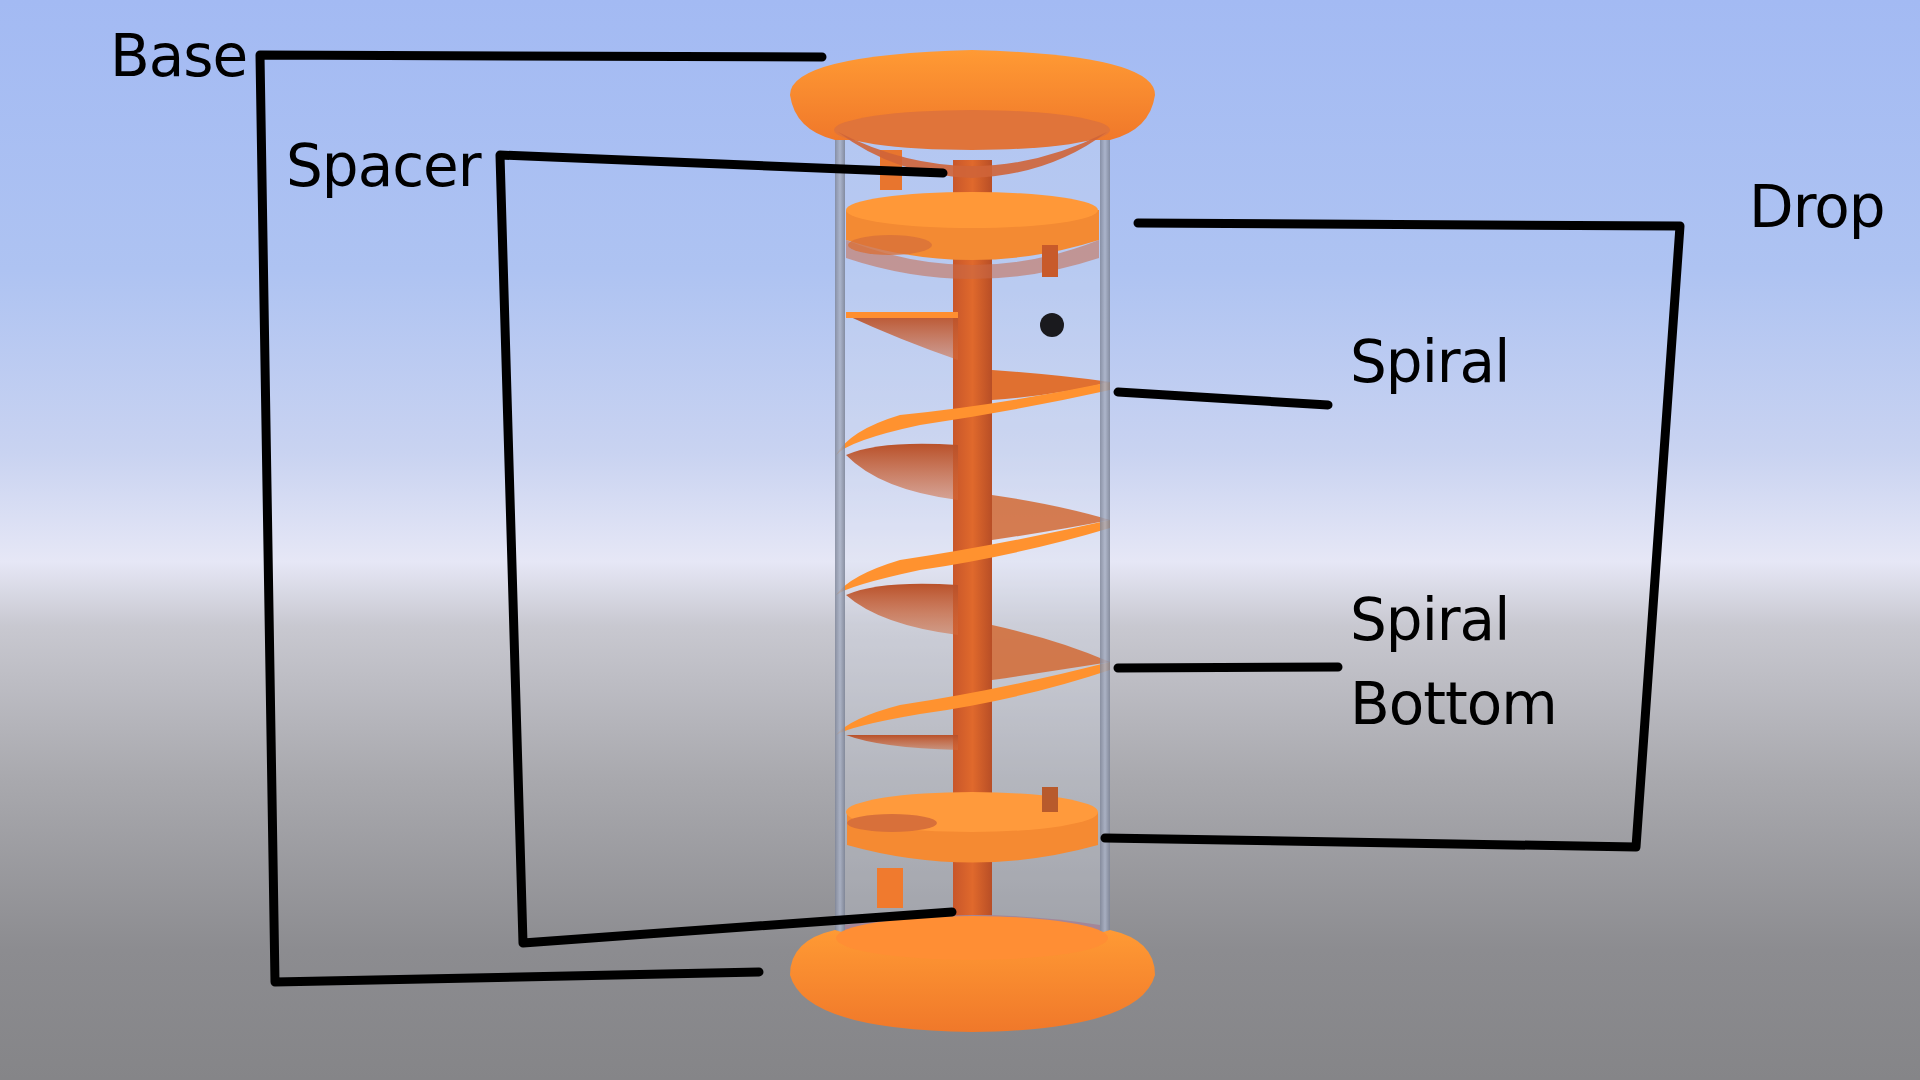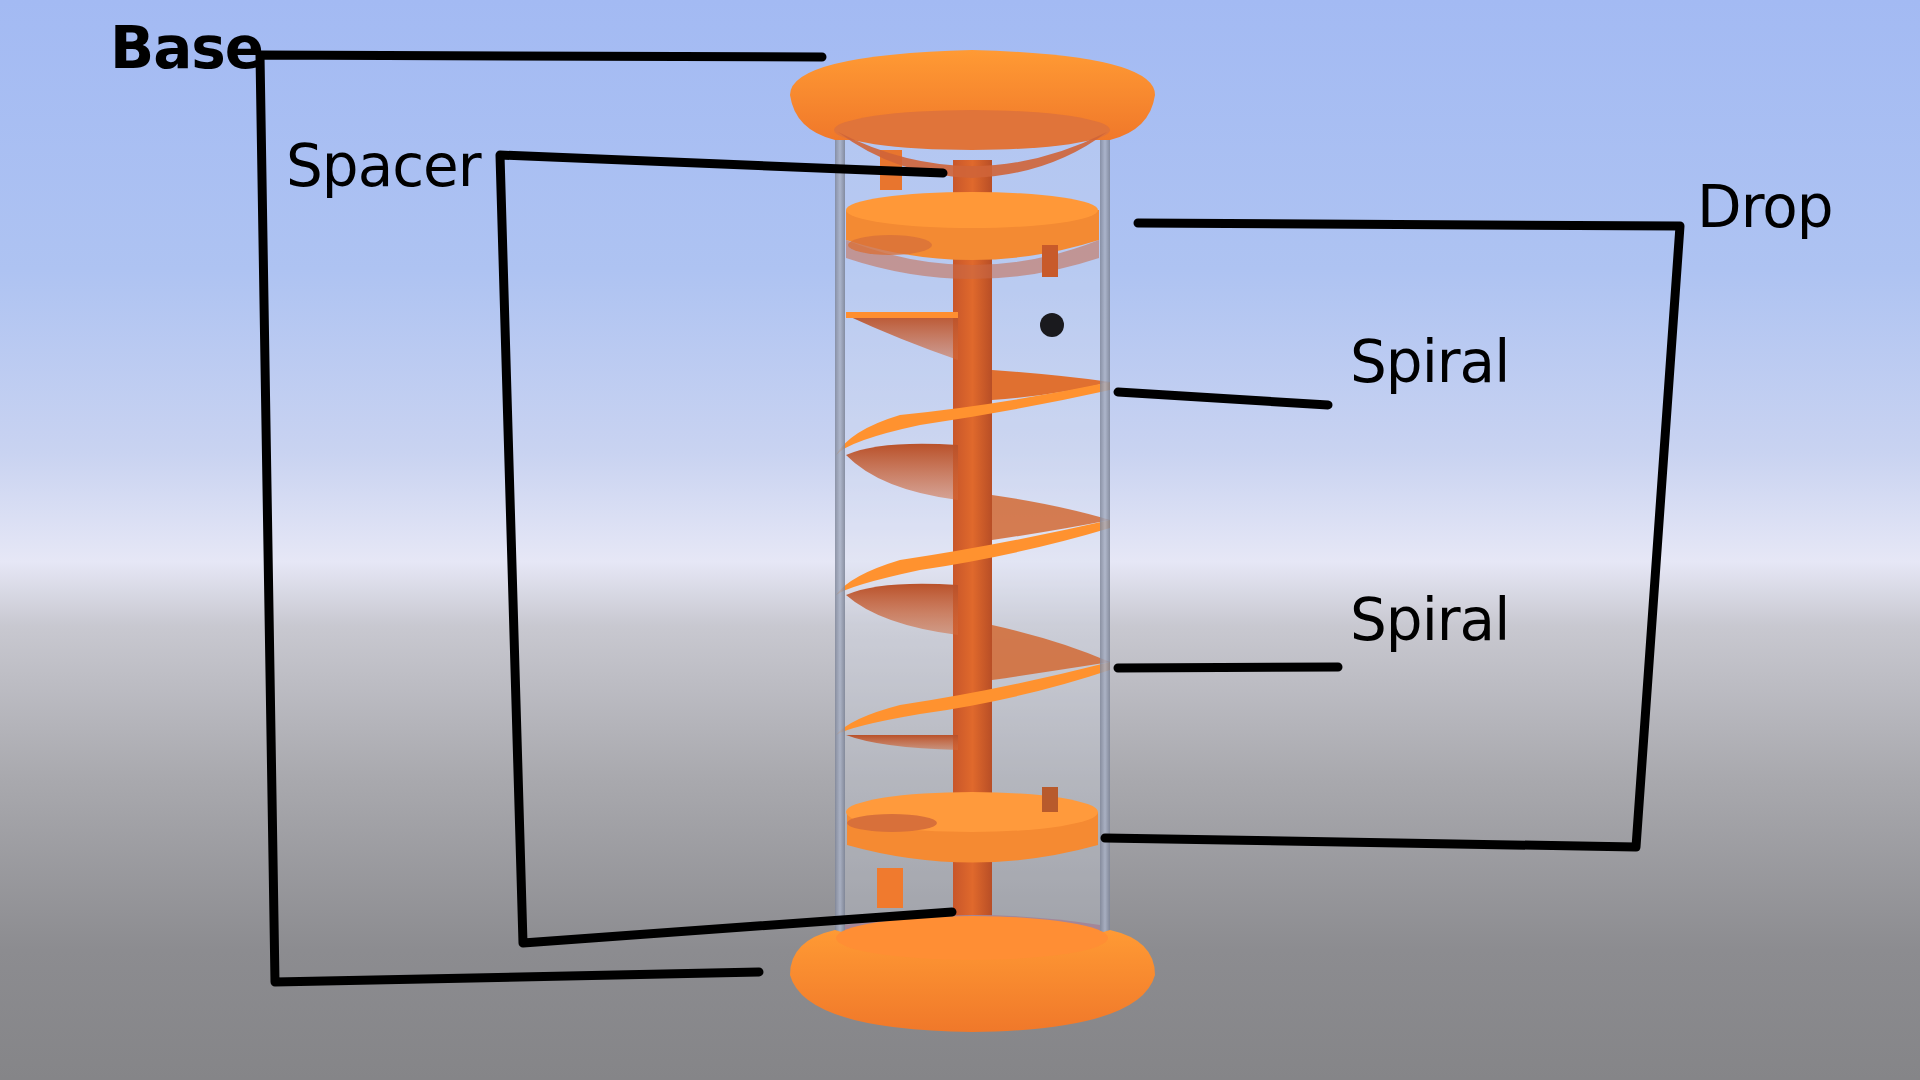--- a/index.html
+++ b/index.html
@@ -96,23 +96,24 @@
 
   <g stroke="#000" stroke-width="9" fill="none" stroke-linecap="round" stroke-linejoin="round">
     <polyline points="822,57 260,55 275,982 759,972"></polyline>
     <polyline points="943,173 500,155 523,943 952,912"></polyline>
     <polyline points="1138,223 1680,226 1636,847 1105,838"></polyline>
     <polyline points="1118,392 1328,405"></polyline>
     <polyline points="1118,668 1338,667"></polyline>
   </g>
 </svg>
 
-<div class="label" style="left:110px;top:6px;font-weight:bold;">Base</div>
+<div class="label" style="left:110px;top:14px;">Base</div>
 <div class="label" style="left:286px;top:124px;">Spacer</div>
-<div class="label" style="left:1697px;top:165px;">
+<div class="label" style="left:1749px;top:165px;">
   <div>Drop</div>
 </div>
 <div class="label" style="left:1350px;top:320px;">
   <div>Spiral</div>
 </div>
 <div class="label" style="left:1350px;top:578px;">
   <div>Spiral</div>
+  <div>Bottom</div>
 </div>
 
 </body></html>

